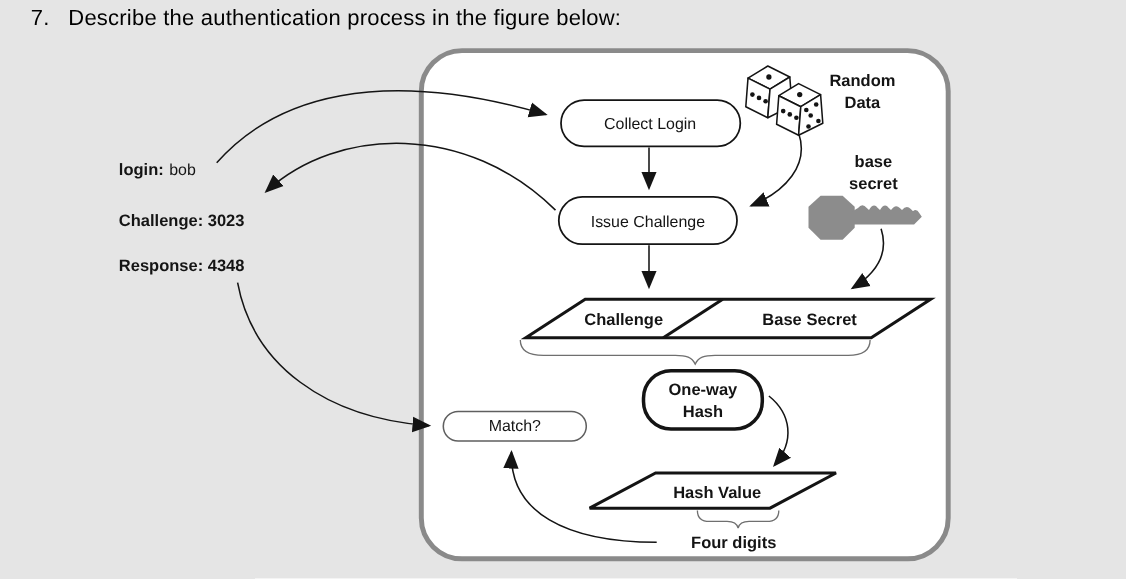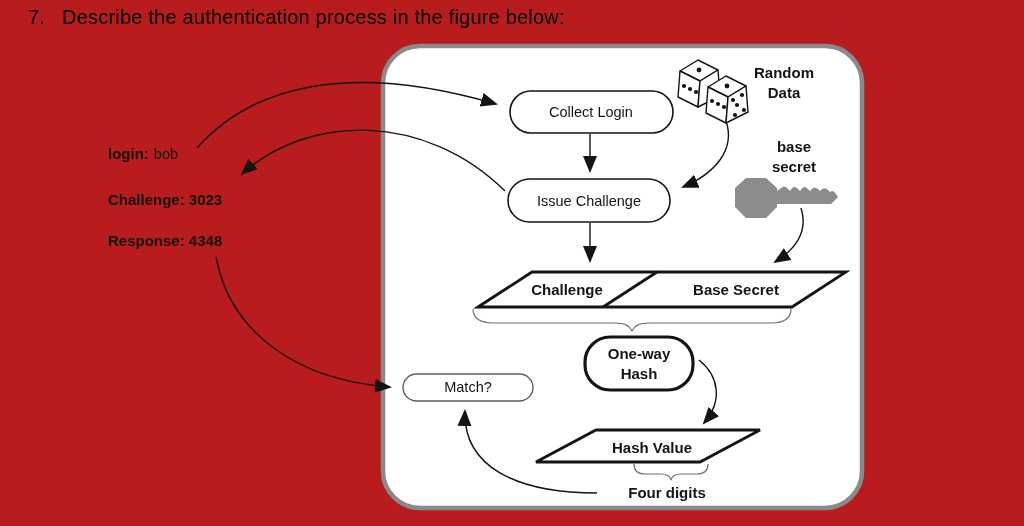--- a/index.html
+++ b/index.html
@@ -1,17 +1,17 @@
 <!DOCTYPE html>
 <html style="--border_gray: #8a8a8a; --ink: #141414; --key_gray: #8c8c8c; --match_border: #5f5f5f; --brace: #6f6f6f;"><head>
 <meta charset="utf-8">
 <style>
   html,body{margin:0;padding:0;background:#ffffff;}
   .canvas{
-    position:relative;width:1024px;height:526px;background:#b91c1c;
+    position:relative;width:1024px;height:526px;background:#e5e5e5;
     font-family:"Liberation Sans", sans-serif;overflow:hidden;
   }
   .title{
     position:absolute;left:28px;top:6px;font-size:20px;color:#000;
     letter-spacing:.2px;white-space:nowrap;
   }
   .title .num{display:inline-block;margin-right:17px;}
   svg{position:absolute;left:0;top:0;}
   svg text{fill:var(--ink);font-family:"Liberation Sans", sans-serif;}
   .node-label{font-size:14.5px;}

